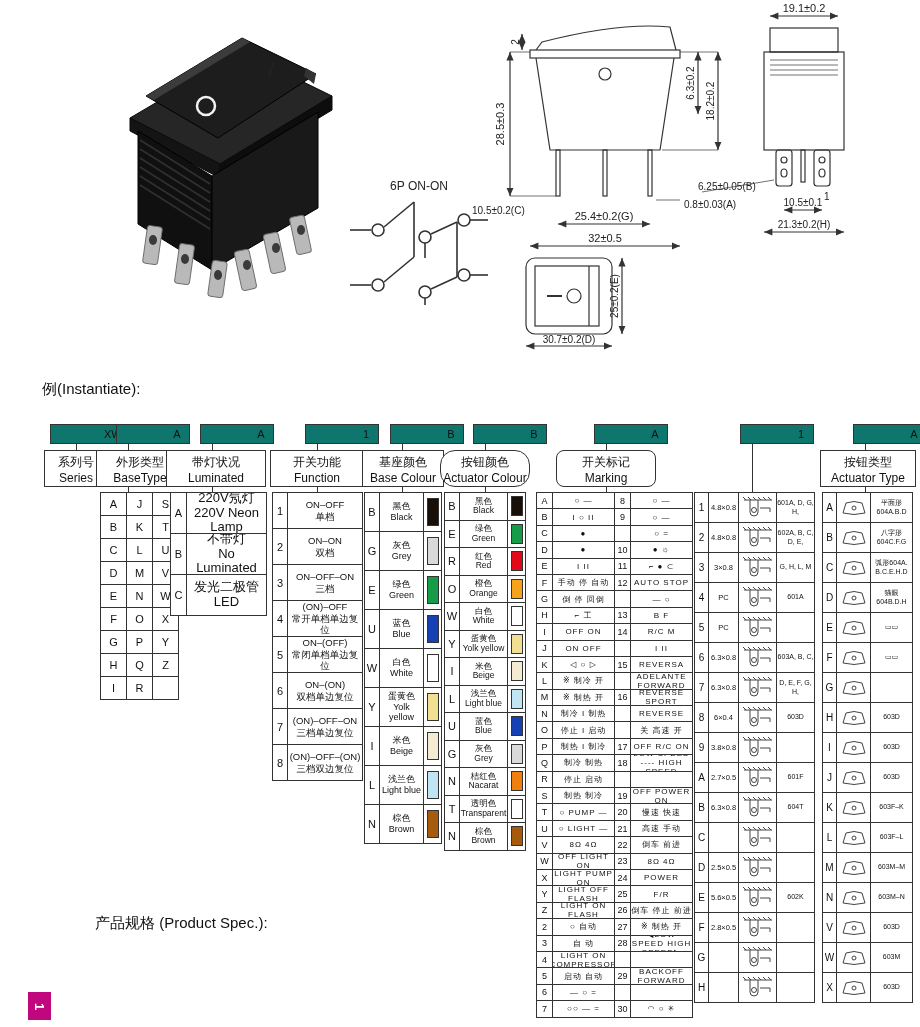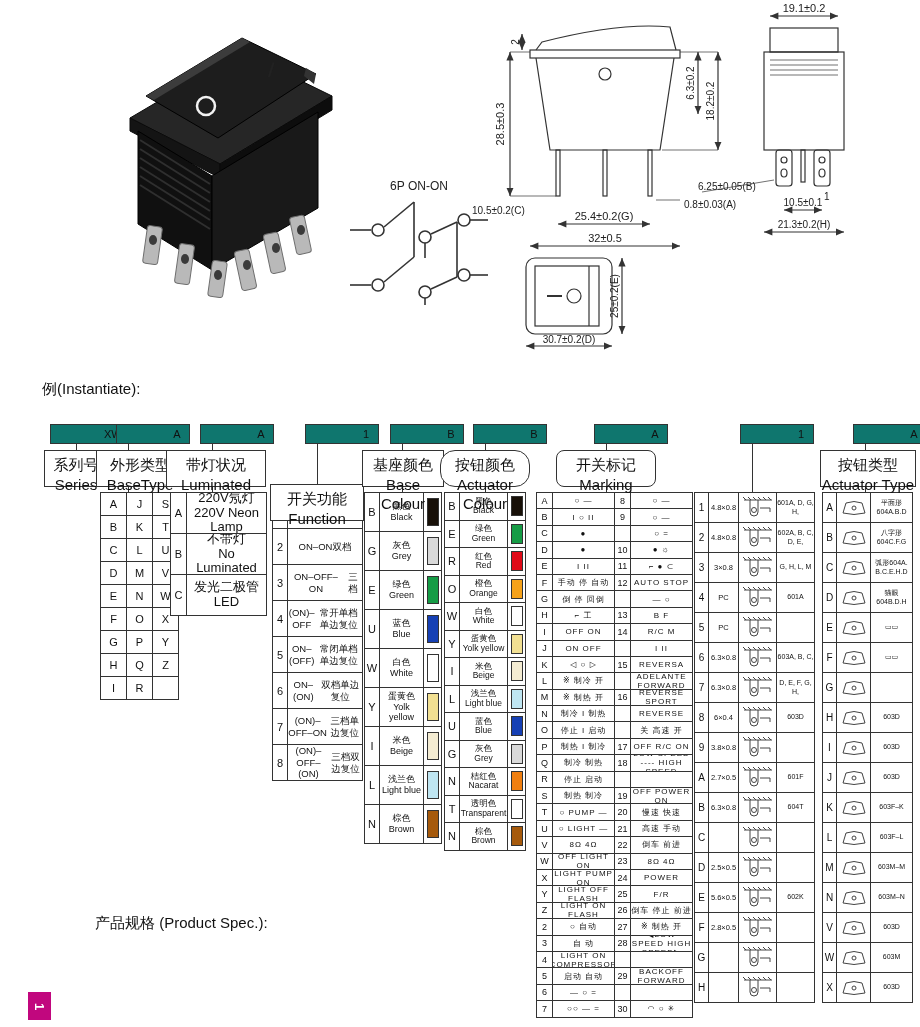--- a/index.html
+++ b/index.html
@@ -7,29 +7,29 @@
         font-family:"Liberation Sans","DejaVu Sans",sans-serif;color:#111;}
   svg text{font-family:"Liberation Sans","DejaVu Sans",sans-serif;fill:#222;}
   .titlebar{position:absolute;left:84px;top:303px;width:376px;height:48px;
     background:linear-gradient(90deg,#c2e2f2 0%,#dfeffa 55%,#eef8fd 100%);
     display:flex;align-items:center;padding-left:14px;box-sizing:border-box;}
   .titlebar span{font-size:29px;font-weight:bold;letter-spacing:1px;color:#1a1a1a;}
   .lbl{position:absolute;font-size:15px;color:#111;}
   .codebox{position:absolute;top:424px;height:18px;line-height:18px;border:1px solid #333;
     background:#0f766e;text-align:center;font-size:11px;z-index:3;padding-left:48px;}
   .hdr{position:absolute;top:450px;height:37px;border:1px solid #333;background:#fff;
-    text-align:center;font-size:15px;line-height:1.3;padding-top:4px;box-sizing:border-box;z-index:3;}
+    text-align:center;font-size:12px;line-height:1.3;padding-top:4px;box-sizing:border-box;z-index:3;}
   .conn{position:absolute;width:1px;background:#333;z-index:1;}
   .tbl{position:absolute;top:492px;border-top:1px solid #333;border-left:1px solid #333;z-index:2;background:#fff;}
   .row{display:flex;border-bottom:1px solid #333;align-items:stretch;}
   .c{border-right:1px solid #333;display:flex;align-items:center;justify-content:center;
      text-align:center;box-sizing:border-box;overflow:hidden;}
   .bt-cell{width:26px;height:22px;font-size:11px;}
   .lum-row{height:40px;} .lum-code{width:16px;font-size:11px;} .lum-txt{width:80px;font-size:13px;flex-direction:column;line-height:1.15;}
-  .fn-row{height:35px;} .fn-code{width:15px;font-size:11px;} .fn-txt{width:75px;font-size:9.5px;line-height:1.2;}
+  .fn-row{height:35px;} .fn-code{width:15px;font-size:11px;} .fn-txt{width:75px;font-size:9.5px;flex-direction:column;line-height:1.2;}
   .bc-row{height:38px;} .bc-code{width:15px;font-size:11px;} .bc-txt{width:44px;font-size:9px;flex-direction:column;line-height:1.2;}
   .bc-sw{width:18px;} .sw{width:10px;height:26px;border:1px solid #333;}
   .ac-row{height:26.5px;} .ac-txt{width:48px;font-size:8.5px;flex-direction:column;line-height:1.1;} .ac-sw .sw{height:18px;}
   .mk-row{height:15.4px;} .mk-l{width:16px;font-size:9px;} .mk-s{width:62px;font-size:8px;letter-spacing:1px;}
   .mk-n{width:16px;font-size:9px;}
   .tm-row{height:29px;} .tm-code{width:14px;font-size:10px;} .tm-size{width:30px;font-size:7.5px;}
   .tm-ic{width:38px;} .tm-note{width:38px;font-size:7px;line-height:1.2;flex-wrap:wrap;}
   .at-row{height:29px;} .at-code{width:14px;font-size:10px;} .at-ic{width:34px;} .at-note{width:42px;font-size:7px;line-height:1.2;}
   .marker{position:absolute;left:28px;top:992px;width:23px;height:28px;background:#c1077e;
     display:flex;align-items:center;justify-content:center;}
@@ -208,21 +208,21 @@
       <div>Series</div>
     </div>
   <div class="hdr" style="left:96px;width:88px;">
     <div>外形类型</div>
       <div>BaseType</div>
     </div>
   <div class="hdr" style="left:166px;width:100px;">
     <div>带灯状况</div>
       <div>Luminated</div>
     </div>
-  <div class="hdr" style="left:270px;width:94px;margin-top:34px;">
+  <div class="hdr" style="left:270px;width:94px;">
     <div>开关功能</div>
       <div>Function</div>
     </div>
   <div class="hdr" style="left:362px;width:82px;">
     <div>基座颜色</div>
       <div>Base Colour</div>
     </div>
   <div class="hdr" style="left:440px;width:90px;border-radius:15px;">
     <div>按钮颜色</div>
       <div>Actuator Colour</div>

